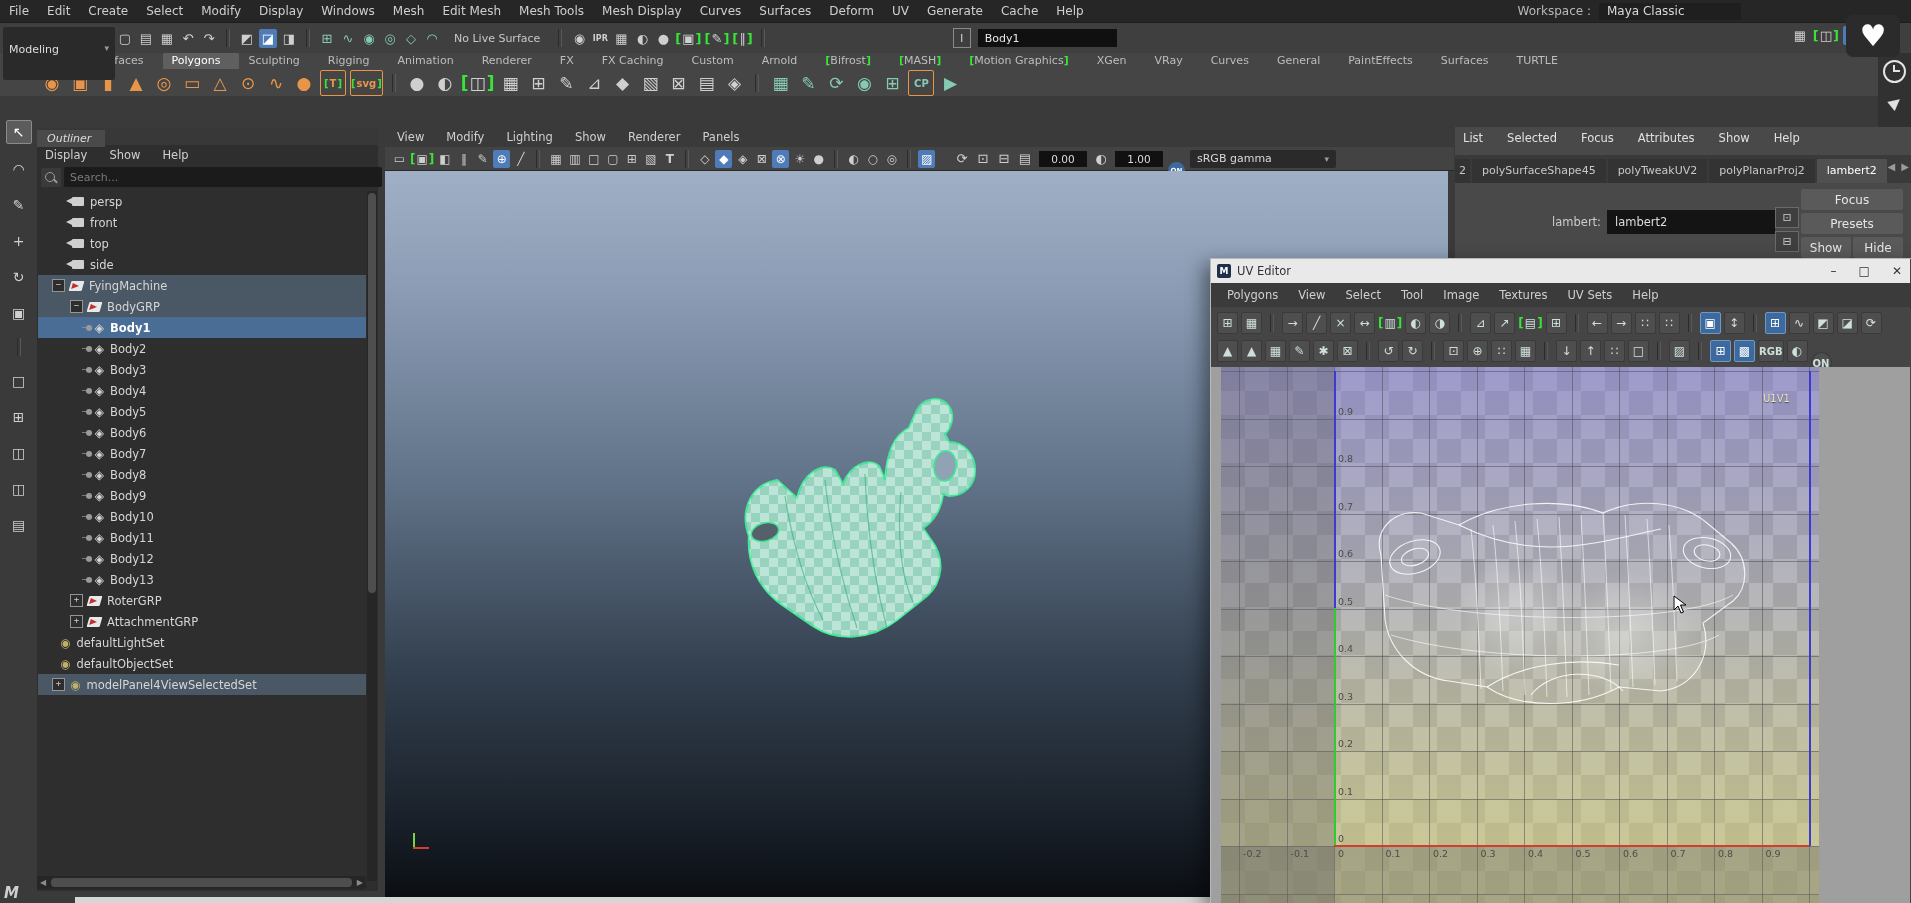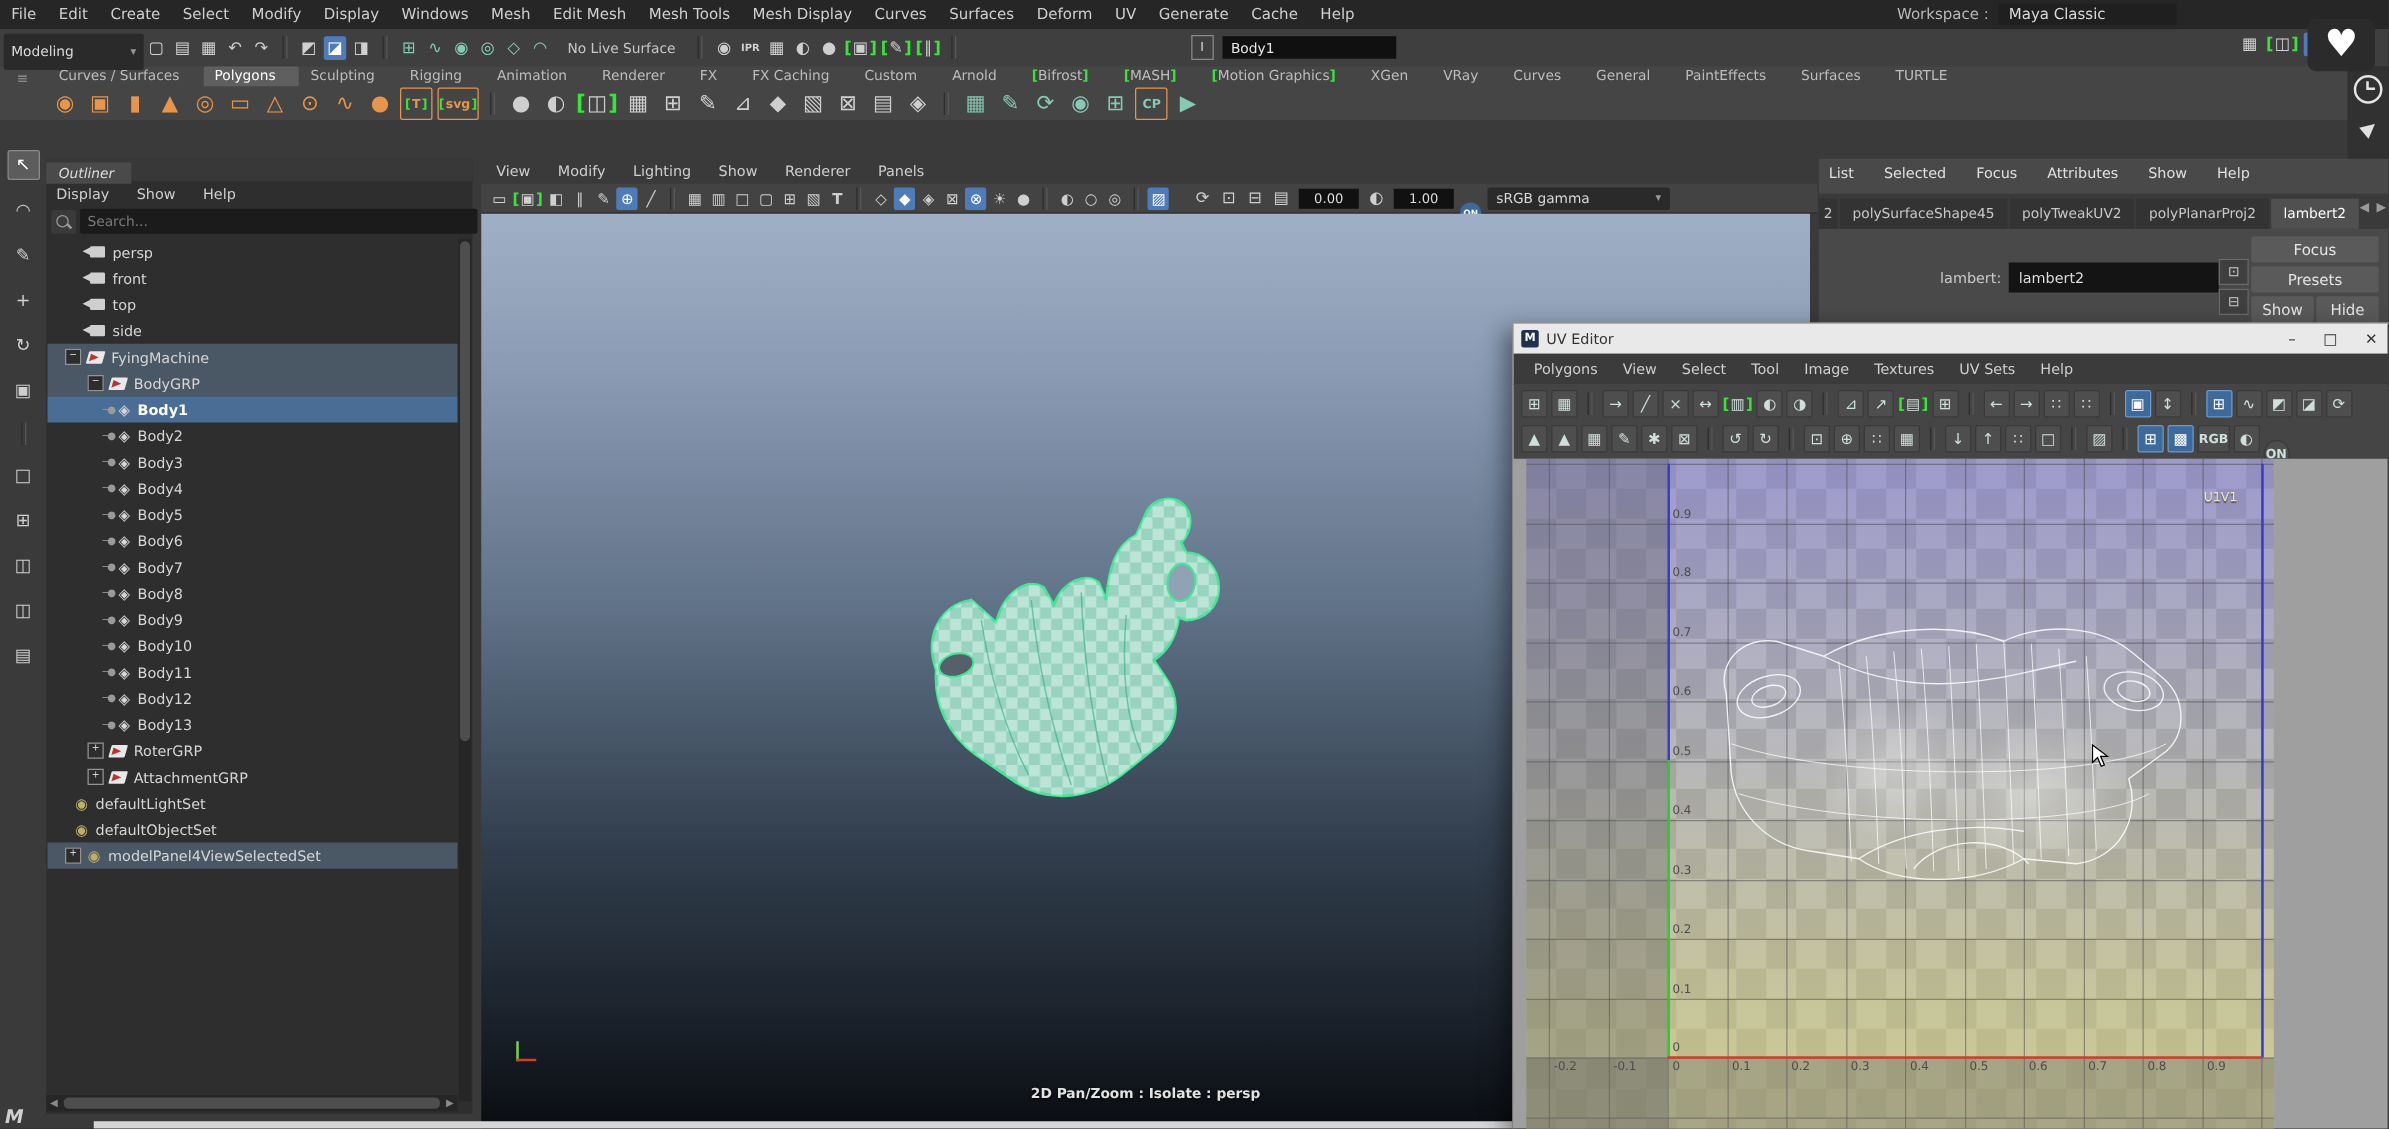--- a/index.html
+++ b/index.html
@@ -8,21 +8,21 @@
   .abs{position:absolute;}
   
   #menubar{left:0;top:0;width:1911px;height:22px;background:#262626;display:flex;align-items:center;z-index:5;}
   .mbi{font-size:12px;color:#cfcfcf;padding:0 9px;white-space:nowrap;}
   #workspace{position:absolute;right:170px;top:0;height:22px;display:flex;align-items:center;gap:8px;}
   #ws-label{font-size:12px;color:#b8b8b8;}
   #ws-value{font-size:12px;color:#d8d8d8;background:#1f1f1f;padding:1px 14px 2px 8px;min-width:120px;}
   
   #statusline{left:0;top:22px;width:1911px;height:30px;background:#3f3f3f;border-top:1px solid #1d1d1d;display:flex;align-items:center;z-index:4;}
   #mode-dd{position:absolute;left:3px;top:4px;width:100px;height:21px;background:#2a2a2a;border-radius:2px;
-           display:flex;align-items:center;justify-content:space-between;padding:4px 6px;font-size:11px;color:#dddddd;}
+           display:flex;justify-content:space-between;padding:16px 6px;font-size:11px;color:#dddddd;}
   #sl-strip{position:absolute;left:116px;top:3px;height:24px;display:flex;align-items:center;gap:3px;}
   #sl-nls{font-size:11px;color:#c8c8c8;margin:0 10px;white-space:nowrap;}
   #sl-strip2{display:flex;align-items:center;gap:3px;}
   #obj-icon{width:16px;height:18px;border:1px solid #8a8a8a;color:#dddddd;font-size:10px;display:flex;align-items:center;justify-content:center;margin-left:180px;}
   #obj-field{width:132px;height:18px;background:#101010;color:#e8e8e8;font-size:11px;display:flex;align-items:center;padding-left:7px;margin-left:4px;}
   #sl-right{position:absolute;right:50px;top:3px;display:flex;gap:4px;align-items:center;}
   
   .tbi{min-width:18px;height:19px;display:flex;align-items:center;justify-content:center;font-size:13px;color:#cfcfcf;position:relative;}
   .tbi.act{background:#4f7cb8;border-radius:2px;color:#ffffff;}
   .tbi.grn::before{content:"[";color:#37e437;font-weight:bold;margin-right:1px;}
@@ -525,21 +525,20 @@
           <path d="M34,140 C24,112 38,88 62,84 L82,102 C88,78 106,66 120,74 L128,88 C136,68 154,62 164,70 L170,84 C172,58 178,40 194,32 L202,14 C208,2 224,0 232,8 C240,16 238,30 230,38 L234,46 C248,46 260,58 260,74 C260,90 248,100 234,100 L228,98 C226,114 218,126 208,132 L216,144 C230,162 228,186 212,200 L182,224 C156,244 122,246 98,230 L66,208 C44,192 32,168 34,140 Z" fill="url(#mchk)" stroke="none"></path>
           <path d="M70,100 C78,150 90,190 108,224 M110,84 C116,140 126,184 142,232 M150,78 C152,130 158,180 172,232 M186,96 C182,140 186,180 198,206" fill="none" stroke="rgba(40,170,115,0.55)" stroke-width="1.2"></path>
           <ellipse cx="50" cy="136" rx="14" ry="9" transform="rotate(-15 50 136)" fill="#55606b" stroke="#3fe896" stroke-width="1.6"></ellipse>
           <ellipse cx="230" cy="70" rx="11" ry="15" transform="rotate(8 230 70)" fill="#8fa3b5" stroke="#3fe896" stroke-width="1.6"></ellipse>
         </g>
       </svg>
       <div id="vp-axis">
           <span class="ay"></span>
           <span class="ax"></span>
         </div>
-      <div id="vp-status">2D Pan/Zoom : Isolate : persp</div>
     </div>
   </div>
 
   <div id="attred" class="abs">
     <div id="ae-menu">
         <span class="mbi">List</span>
         <span class="mbi">Selected</span>
         <span class="mbi">Focus</span>
         <span class="mbi">Attributes</span>
         <span class="mbi">Show</span>

